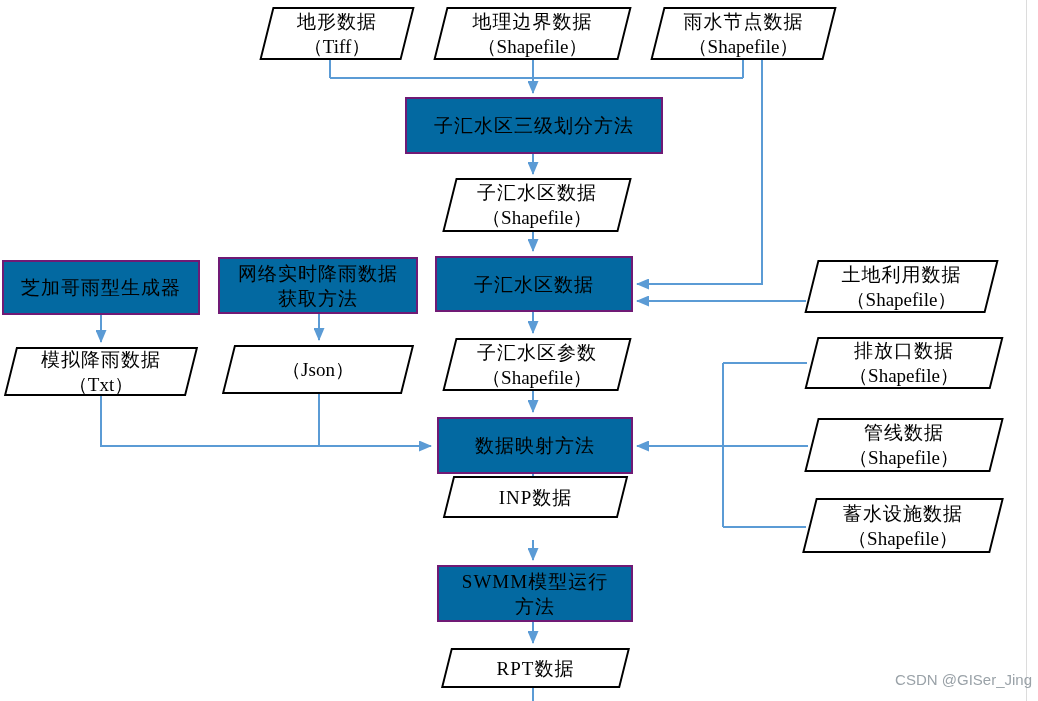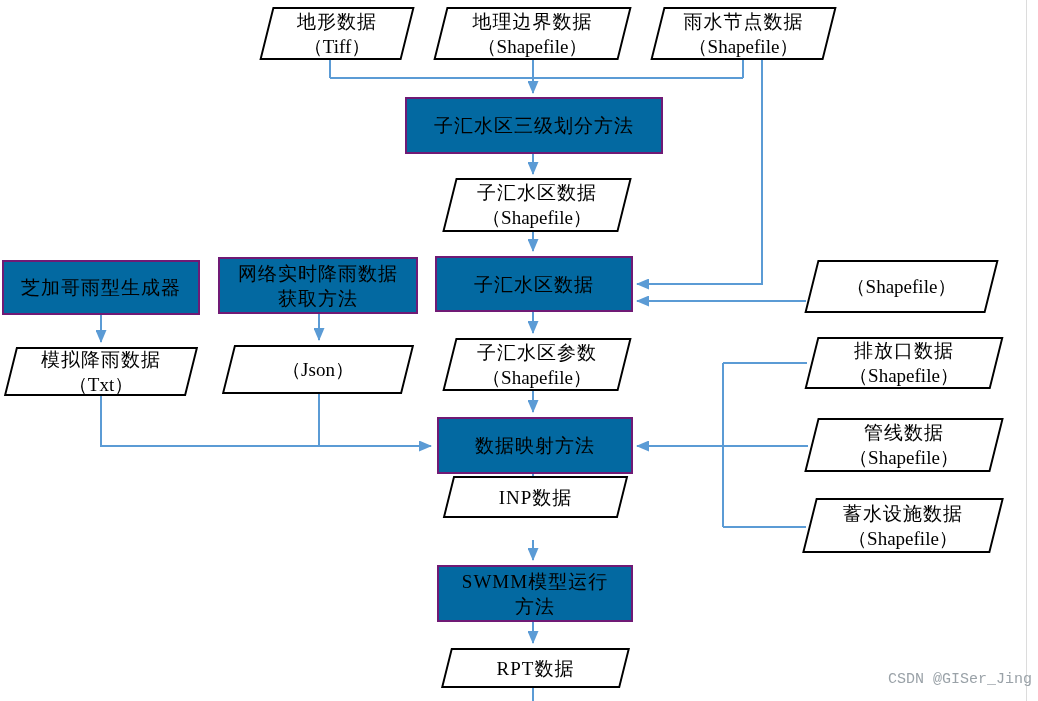--- a/index.html
+++ b/index.html
@@ -10,21 +10,21 @@
   .node{position:absolute;display:flex;align-items:center;justify-content:center;
         text-align:center;color:#000;}
   .node .lbl{position:relative;z-index:2;font-size:19px;line-height:25px;letter-spacing:1px;}
   .node .lbl span{display:block;white-space:nowrap;}
   .node .lbl span:empty{display:none;}
   .rect{border:2px solid #701a75;background:#0369a1;}
   .para .pshape{position:absolute;left:8px;right:8px;top:0;bottom:0;
         border:2px solid #000;background:#ffffff;transform:skewX(-14deg);z-index:1;}
   .latin{letter-spacing:0;}
   #watermark{position:absolute;right:6px;top:671px;font-size:15px;color:#9aa2a8;
-        font-family:Liberation Mono, monospace;z-index:5;text-align:center;}
+        font-family:Liberation Sans, sans-serif;z-index:5;text-align:center;}
   #page-divider{position:absolute;left:1026px;top:0;width:1px;height:701px;background:#dcdcdc;}
 </style>
 </head>
 <body>
 
 <div id="canvas">
 
   <svg id="edges" width="1038" height="701" viewBox="0 0 1038 701">
     <defs>
       <marker id="arr" markerUnits="userSpaceOnUse" markerWidth="13" markerHeight="11" refX="12" refY="5.5" orient="auto">
@@ -110,20 +110,21 @@
 
   <div class="node rect" style="left:435px;top:256px;width:194px;height:52px">
     <div class="lbl">
         <span>子汇水区数据</span>
       </div>
   </div>
 
   <div class="node para" style="left:803px;top:260px;width:197px;height:53px">
     <div class="pshape"></div>
     <div class="lbl">
+        <span>土地利用数据</span>
         <span class="latin">（Shapefile）</span>
       </div>
   </div>
 
   <div class="node para" style="left:2px;top:347px;width:198px;height:49px">
     <div class="pshape"></div>
     <div class="lbl">
         <span>模拟降雨数据</span>
         <span class="latin">（Txt）</span>
       </div>

